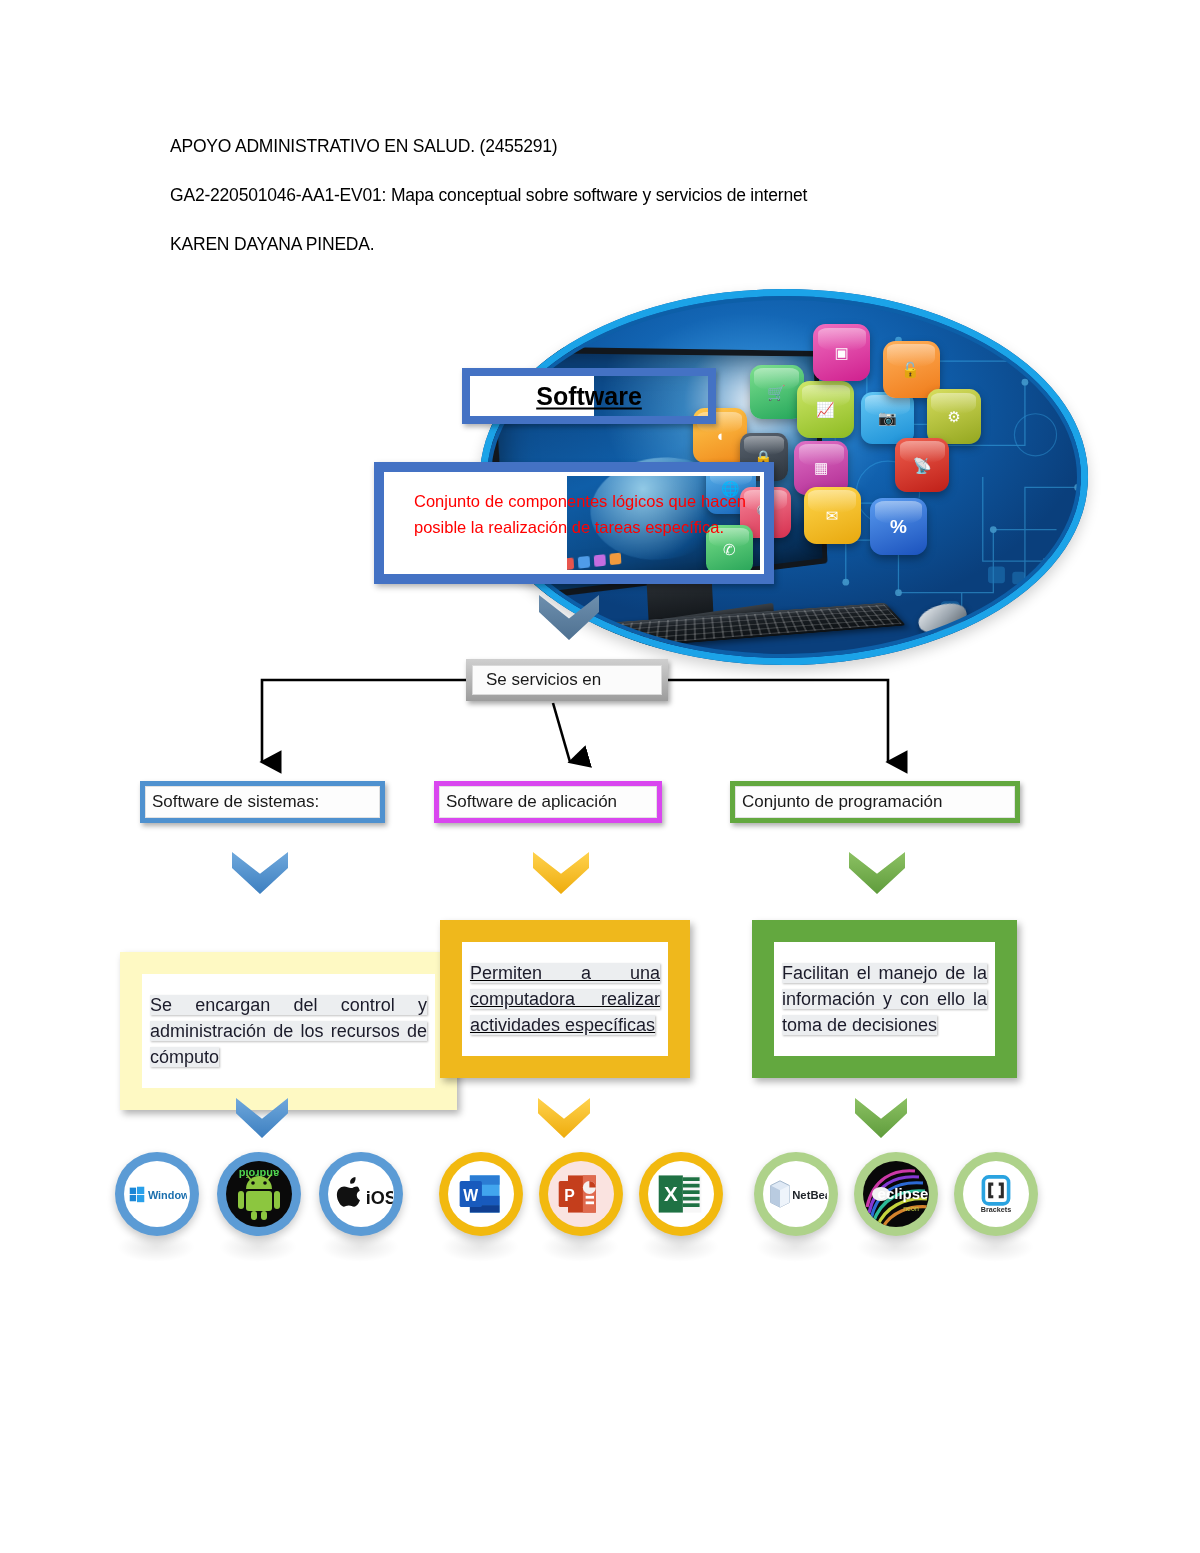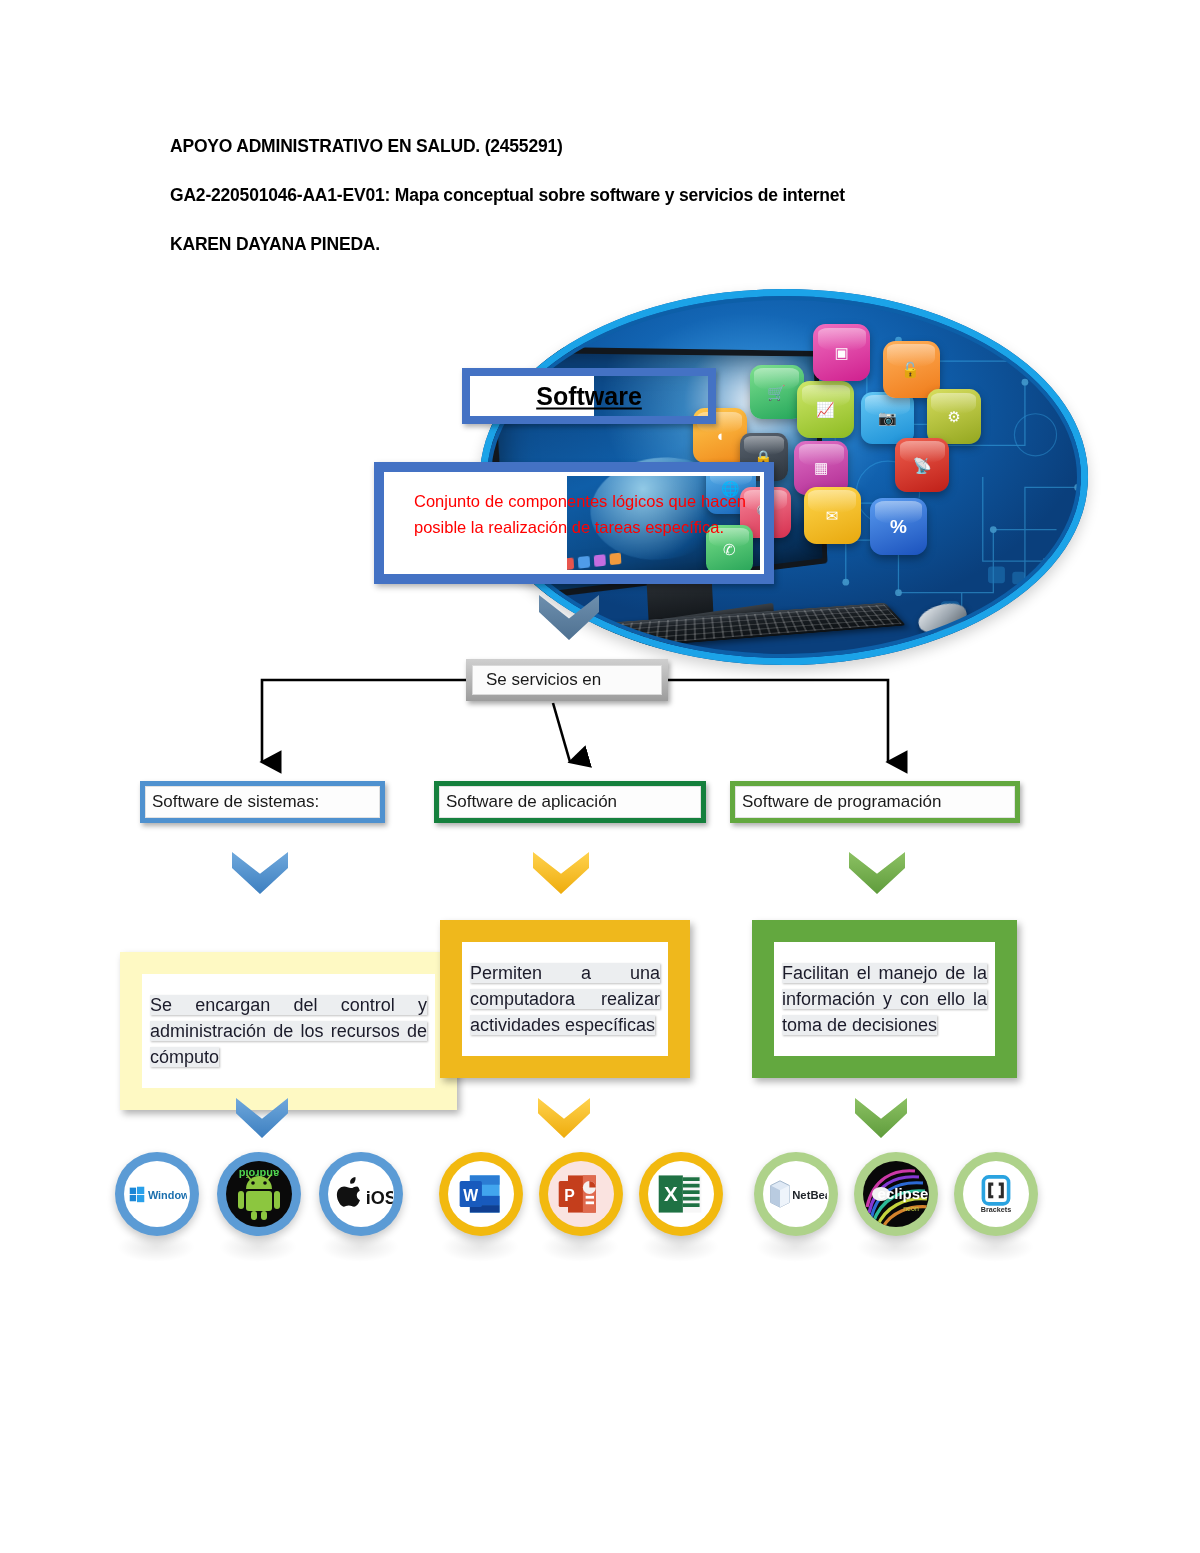--- a/index.html
+++ b/index.html
@@ -14,21 +14,21 @@
     position: relative;
     width: 1200px;
     height: 1553px;
     background: #ffffff;
   }
 
   
   .header { position: absolute; left: 170px; top: 136px; width: 900px; }
   .header p {
     font-family: "Liberation Sans", sans-serif;
-    font-weight: bold;
+    font-weight: normal;
     font-size: 17.5px;
     color: #000000;
     letter-spacing: -0.2px;
     margin-bottom: 28px;
     white-space: nowrap;
   }
 
   
   .oval-wrap {
     position: absolute;
@@ -464,27 +464,27 @@
   <div class="icon-circle" style="left:319px; top:1152px; background:#5b9bd5;">
     <div class="icon-inner" style="background:#ffffff;">
       <svg viewBox="0 0 66 40" width="64" height="38">
         <path d="M26 8 c2-4 1-6 1-6 c-3 .3-5 2.4-5.4 4.2 c-.2 1.6.4 3 .4 3 C24 9.3 25.2 9 26 8 z" fill="#111"></path>
         <path d="M29 12 c-3.2 0-4.4 1.8-6.6 1.8 c-2.3 0-4.5-1.7-7.2-1.7 c-3.7 0-7.6 3-7.6 9 c0 5.8 4.3 12.2 7.1 12.2 c1.9 0 2.9-1.2 5.5-1.2 c2.6 0 3.4 1.2 5.5 1.2 c2.9 0 5.2-4.2 6.2-6.8 c-4.1-1.8-4.7-7.8-.2-9.9 C30.8 12.7 29.3 12 29 12 z" fill="#111"></path>
         <text x="38" y="30" font-family="Liberation Sans, sans-serif" font-size="19" font-weight="bold" fill="#111">iOS</text>
       </svg>
     </div>
   </div>
 
-  <div class="cat" style="left:434px; top:781px; width:272px; background:#15803d;">
+  <div class="cat" style="left:434px; top:781px; width:228px; background:#d946ef;">
     <div class="cat-in">
       <span>Software de aplicación</span>
     </div>
   </div>
   <div class="chev" style="left:533px; top:852px; width:56px; height:42px; background:linear-gradient(180deg,#ffd24d,#eeac0d);"></div>
-  <div class="det" style="left:440px; top:920px; width:250px; height:158px; background:#efb81c;">
+  <div class="det" style="left:440px; top:920px; width:250px; height:158px; background:#efb81c;text-decoration:underline;">
     <div class="det-in">
       <div class="det-txt">
         <span>Permiten a una computadora realizar actividades específicas</span>
       </div>
     </div>
   </div>
   <div class="chev" style="left:538px; top:1098px; width:52px; height:40px; background:linear-gradient(180deg,#ffd24d,#eeac0d);"></div>
 
   <div class="icon-shadow" style="left:441px; top:1232px;"></div>
   <div class="icon-circle" style="left:439px; top:1152px; background:#f2b90f;">
@@ -529,21 +529,21 @@
           <rect x="30" y="38" width="18" height="4"></rect>
         </g>
         <rect x="4" y="8" width="26" height="40" fill="#1f7244"></rect>
         <text x="17" y="36" text-anchor="middle" font-family="Liberation Sans, sans-serif" font-size="22" font-weight="bold" fill="#fff">X</text>
       </svg>
     </div>
   </div>
 
   <div class="cat" style="left:730px; top:781px; width:290px; background:#63a83f;">
     <div class="cat-in">
-      <span>Software de programación</span>
+      <span>Conjunto de programación</span>
     </div>
   </div>
   <div class="chev" style="left:849px; top:852px; width:56px; height:42px; background:linear-gradient(180deg,#8cc163,#5f9c3c);"></div>
   <div class="det" style="left:752px; top:920px; width:265px; height:158px; background:#63a83f;">
     <div class="det-in">
       <div class="det-txt">
         <span>Facilitan el manejo de la información y con ello la toma de decisiones</span>
       </div>
     </div>
   </div>

